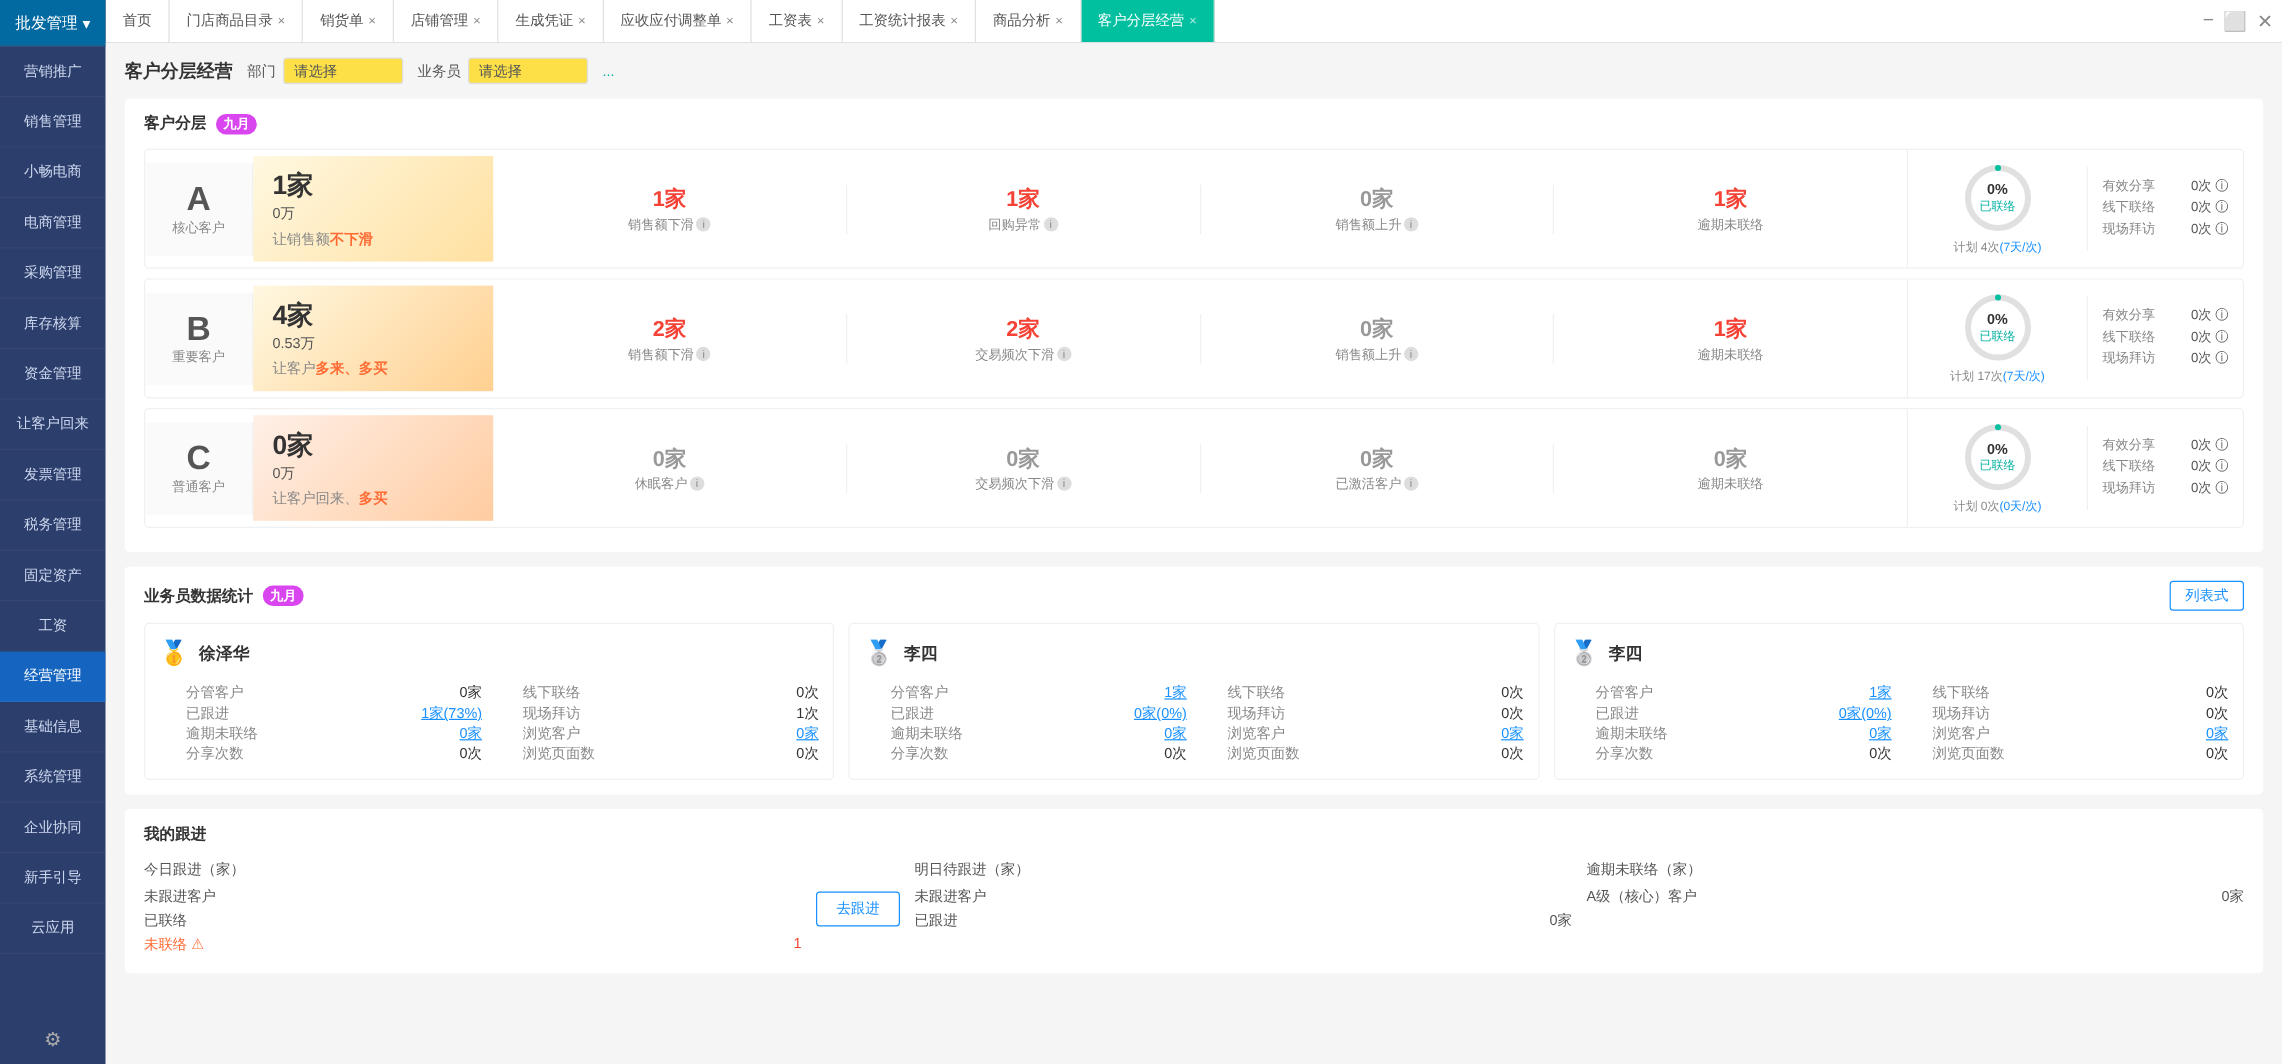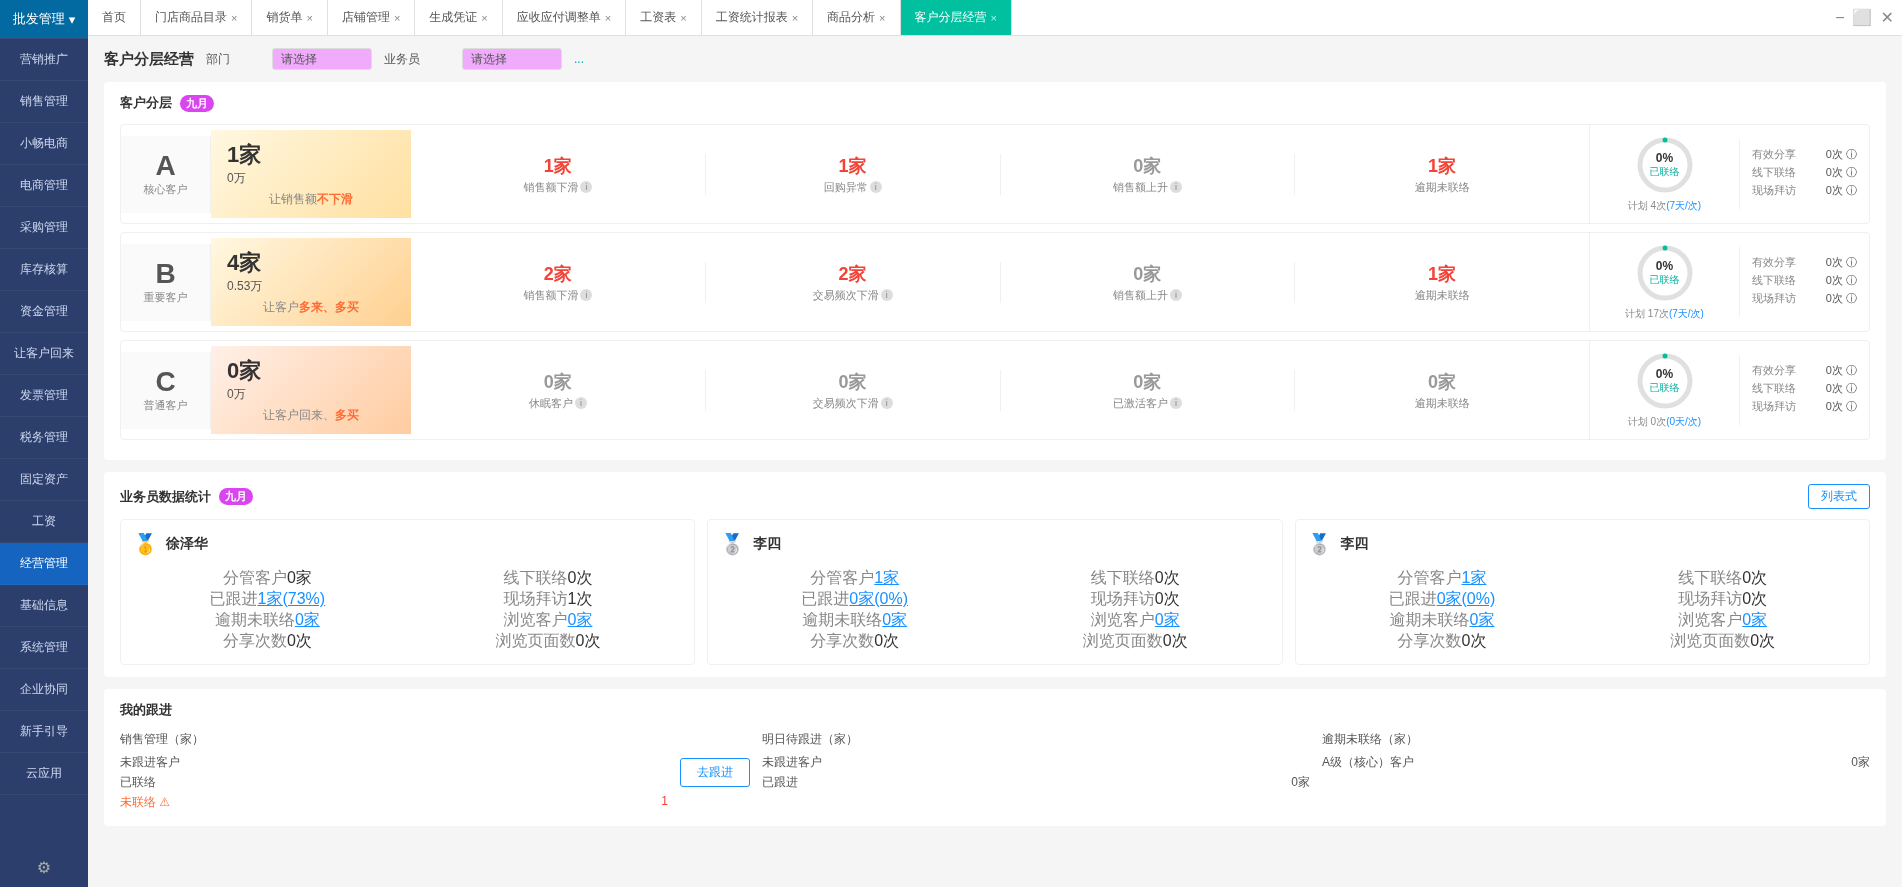--- a/index.html
+++ b/index.html
@@ -106,25 +106,24 @@
       gap: 12px;
     }
     .page-title { font-size: 15px; font-weight: bold; color: #333; }
     .filter-group { display: flex; align-items: center; gap: 6px; font-size: 12px; color: #555; }
     .filter-select {
       border: 1px solid #ddd;
       border-radius: 3px;
       padding: 3px 24px 3px 8px;
       font-size: 12px;
       color: #555;
-      background: #f0abfc;
+      background: #fde047;
       appearance: none;
       cursor: pointer;
       min-width: 100px;
-      margin-left: 36px;
     }
     .more-btn { color: #00b0a0; cursor: pointer; font-size: 12px; }
 
     
     .section-card {
       background: #fff;
       border-radius: 4px;
       padding: 12px 16px;
       margin-bottom: 12px;
     }
@@ -169,21 +168,21 @@
       width: 200px;
       padding: 10px 16px;
       position: relative;
     }
     .tier-main.a-bg { background: linear-gradient(135deg, #fff8e1, #ffe0a0); }
     .tier-main.b-bg { background: linear-gradient(135deg, #fff8e1, #ffd090); }
     .tier-main.c-bg { background: linear-gradient(135deg, #fff0e8, #ffcca0); }
 
     .tier-count { font-size: 22px; font-weight: bold; color: #333; }
     .tier-amount { font-size: 12px; color: #555; }
-    .tier-cta { font-size: 12px; color: #888; margin-top: 4px; text-align: center; }
+    .tier-cta { font-size: 12px; color: #888; margin-top: 4px; }
     .tier-cta em { font-style: normal; color: #ff6b35; font-weight: bold; }
 
     .tier-metrics {
       flex: 1;
       display: flex;
       align-items: center;
       padding: 10px 0;
     }
     .metric-item {
       flex: 1;
@@ -254,21 +253,21 @@
       gap: 8px;
       margin-bottom: 12px;
     }
     .staff-medal { font-size: 20px; }
     .staff-name { font-size: 14px; font-weight: bold; color: #333; }
     .staff-metrics-grid {
       display: grid;
       grid-template-columns: 1fr 1fr;
       gap: 6px 12px;
     }
-    .staff-metric-row { display: flex; justify-content: center; font-size: 16px; }
+    .staff-metric-row { display: flex; justify-content: space-between; font-size: 12px; margin-left: 22px; }
     .staff-metric-label { color: #888; }
     .staff-metric-value { color: #1890ff; text-decoration: underline; cursor: pointer; }
     .staff-metric-value.plain { color: #333; text-decoration: none; }
 
     
     .follow-section {
       background: #fff;
       border-radius: 4px;
       padding: 12px 16px;
     }
@@ -697,21 +696,21 @@
               </div>
             </div>
   </div>
         </div>
     </div>
 
     <div class="follow-section">
       <div class="follow-title">我的跟进</div>
       <div style="display:grid; grid-template-columns: 1fr auto 1fr 1fr; gap:12px; align-items:start;">
         <div>
-          <div class="follow-col-title">销售管理（家）</div>
+          <div class="follow-col-title">今日跟进（家）</div>
           <div style="font-size:12px; color:#555;">
             <div style="display:flex; justify-content:space-between; margin-bottom:3px;">
               <span>未跟进客户</span>
               <span></span>
             </div>
             <div style="display:flex; justify-content:space-between; margin-bottom:3px;">
               <span>已联络</span>
               <span></span>
             </div>
             <div style="display:flex; justify-content:space-between; margin-bottom:3px;">

